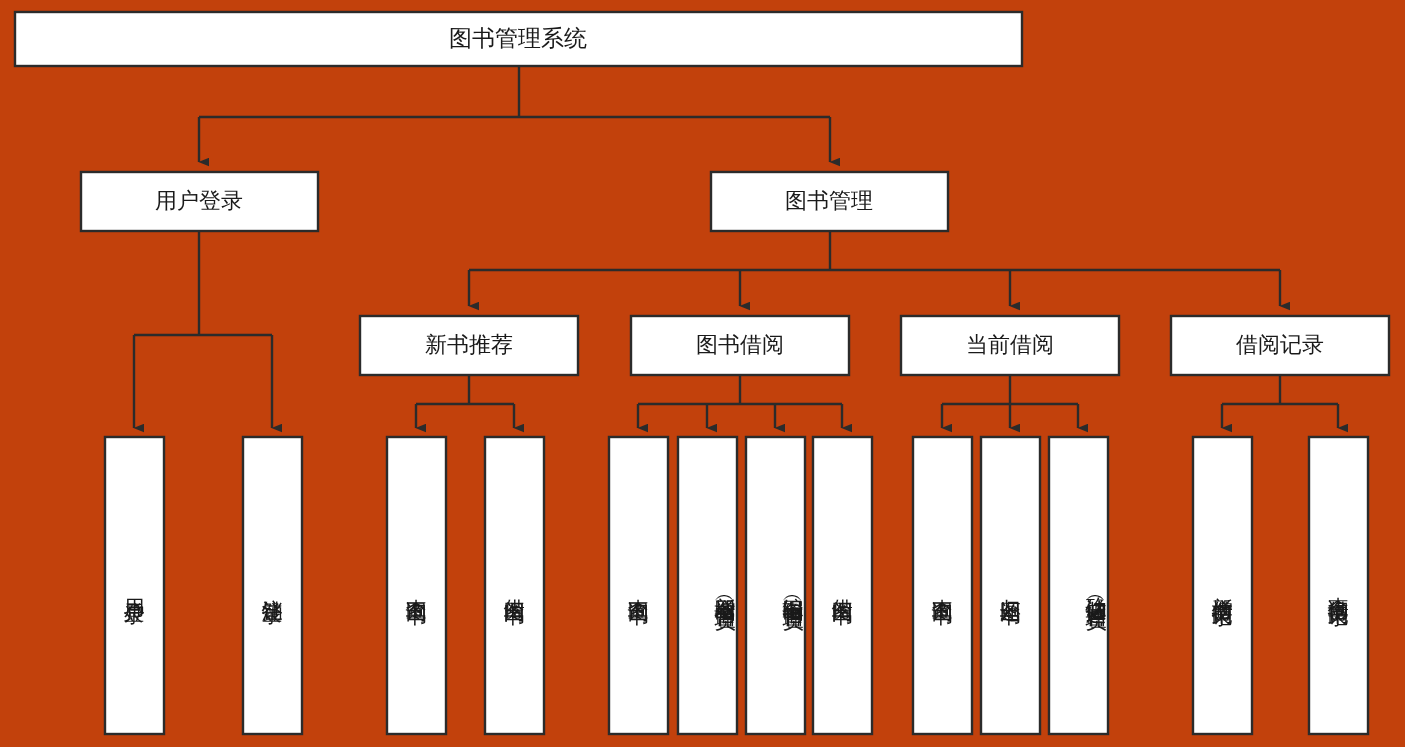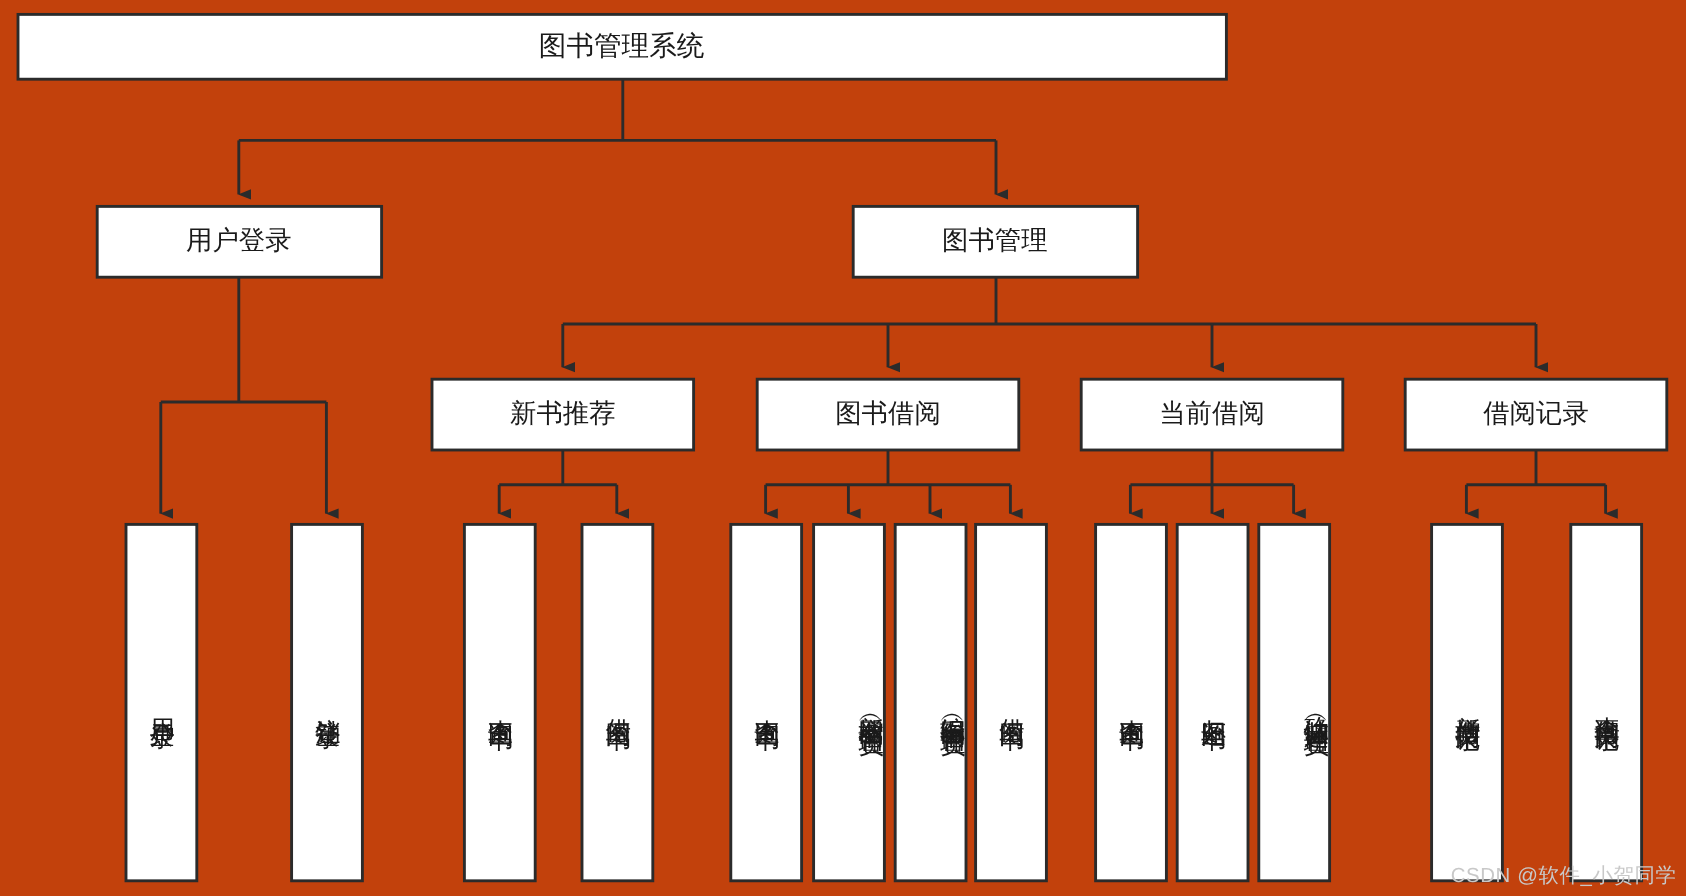--- a/index.html
+++ b/index.html
@@ -212,15 +212,14 @@
   <div class="vlabel" style="left:746px; top:437px; width:59px; height:297px; display:flex; align-items:flex-start; justify-content:center; padding-top:6px; box-sizing:border-box;">编辑图书（管理员）</div>
   <div class="vlabel" style="left:813px; top:437px; width:59px; height:297px; display:flex; align-items:center; justify-content:center;">借阅图书</div>
 
   <div class="vlabel" style="left:913px; top:437px; width:59px; height:297px; display:flex; align-items:center; justify-content:center;">查询图书</div>
   <div class="vlabel" style="left:981px; top:437px; width:59px; height:297px; display:flex; align-items:center; justify-content:center;">归还图书</div>
   <div class="vlabel" style="left:1049px; top:437px; width:59px; height:297px; display:flex; align-items:flex-start; justify-content:center; padding-top:6px; box-sizing:border-box;">确认归还（管理员）</div>
 
   <div class="vlabel" style="left:1193px; top:437px; width:59px; height:297px; display:flex; align-items:center; justify-content:center;">新增借阅记录</div>
   <div class="vlabel" style="left:1309px; top:437px; width:59px; height:297px; display:flex; align-items:center; justify-content:center;">查询借阅记录</div>
 
-  <div id="watermark">CSDN @软件_小贺同学</div>
 
 </div>
 
 </body></html>

